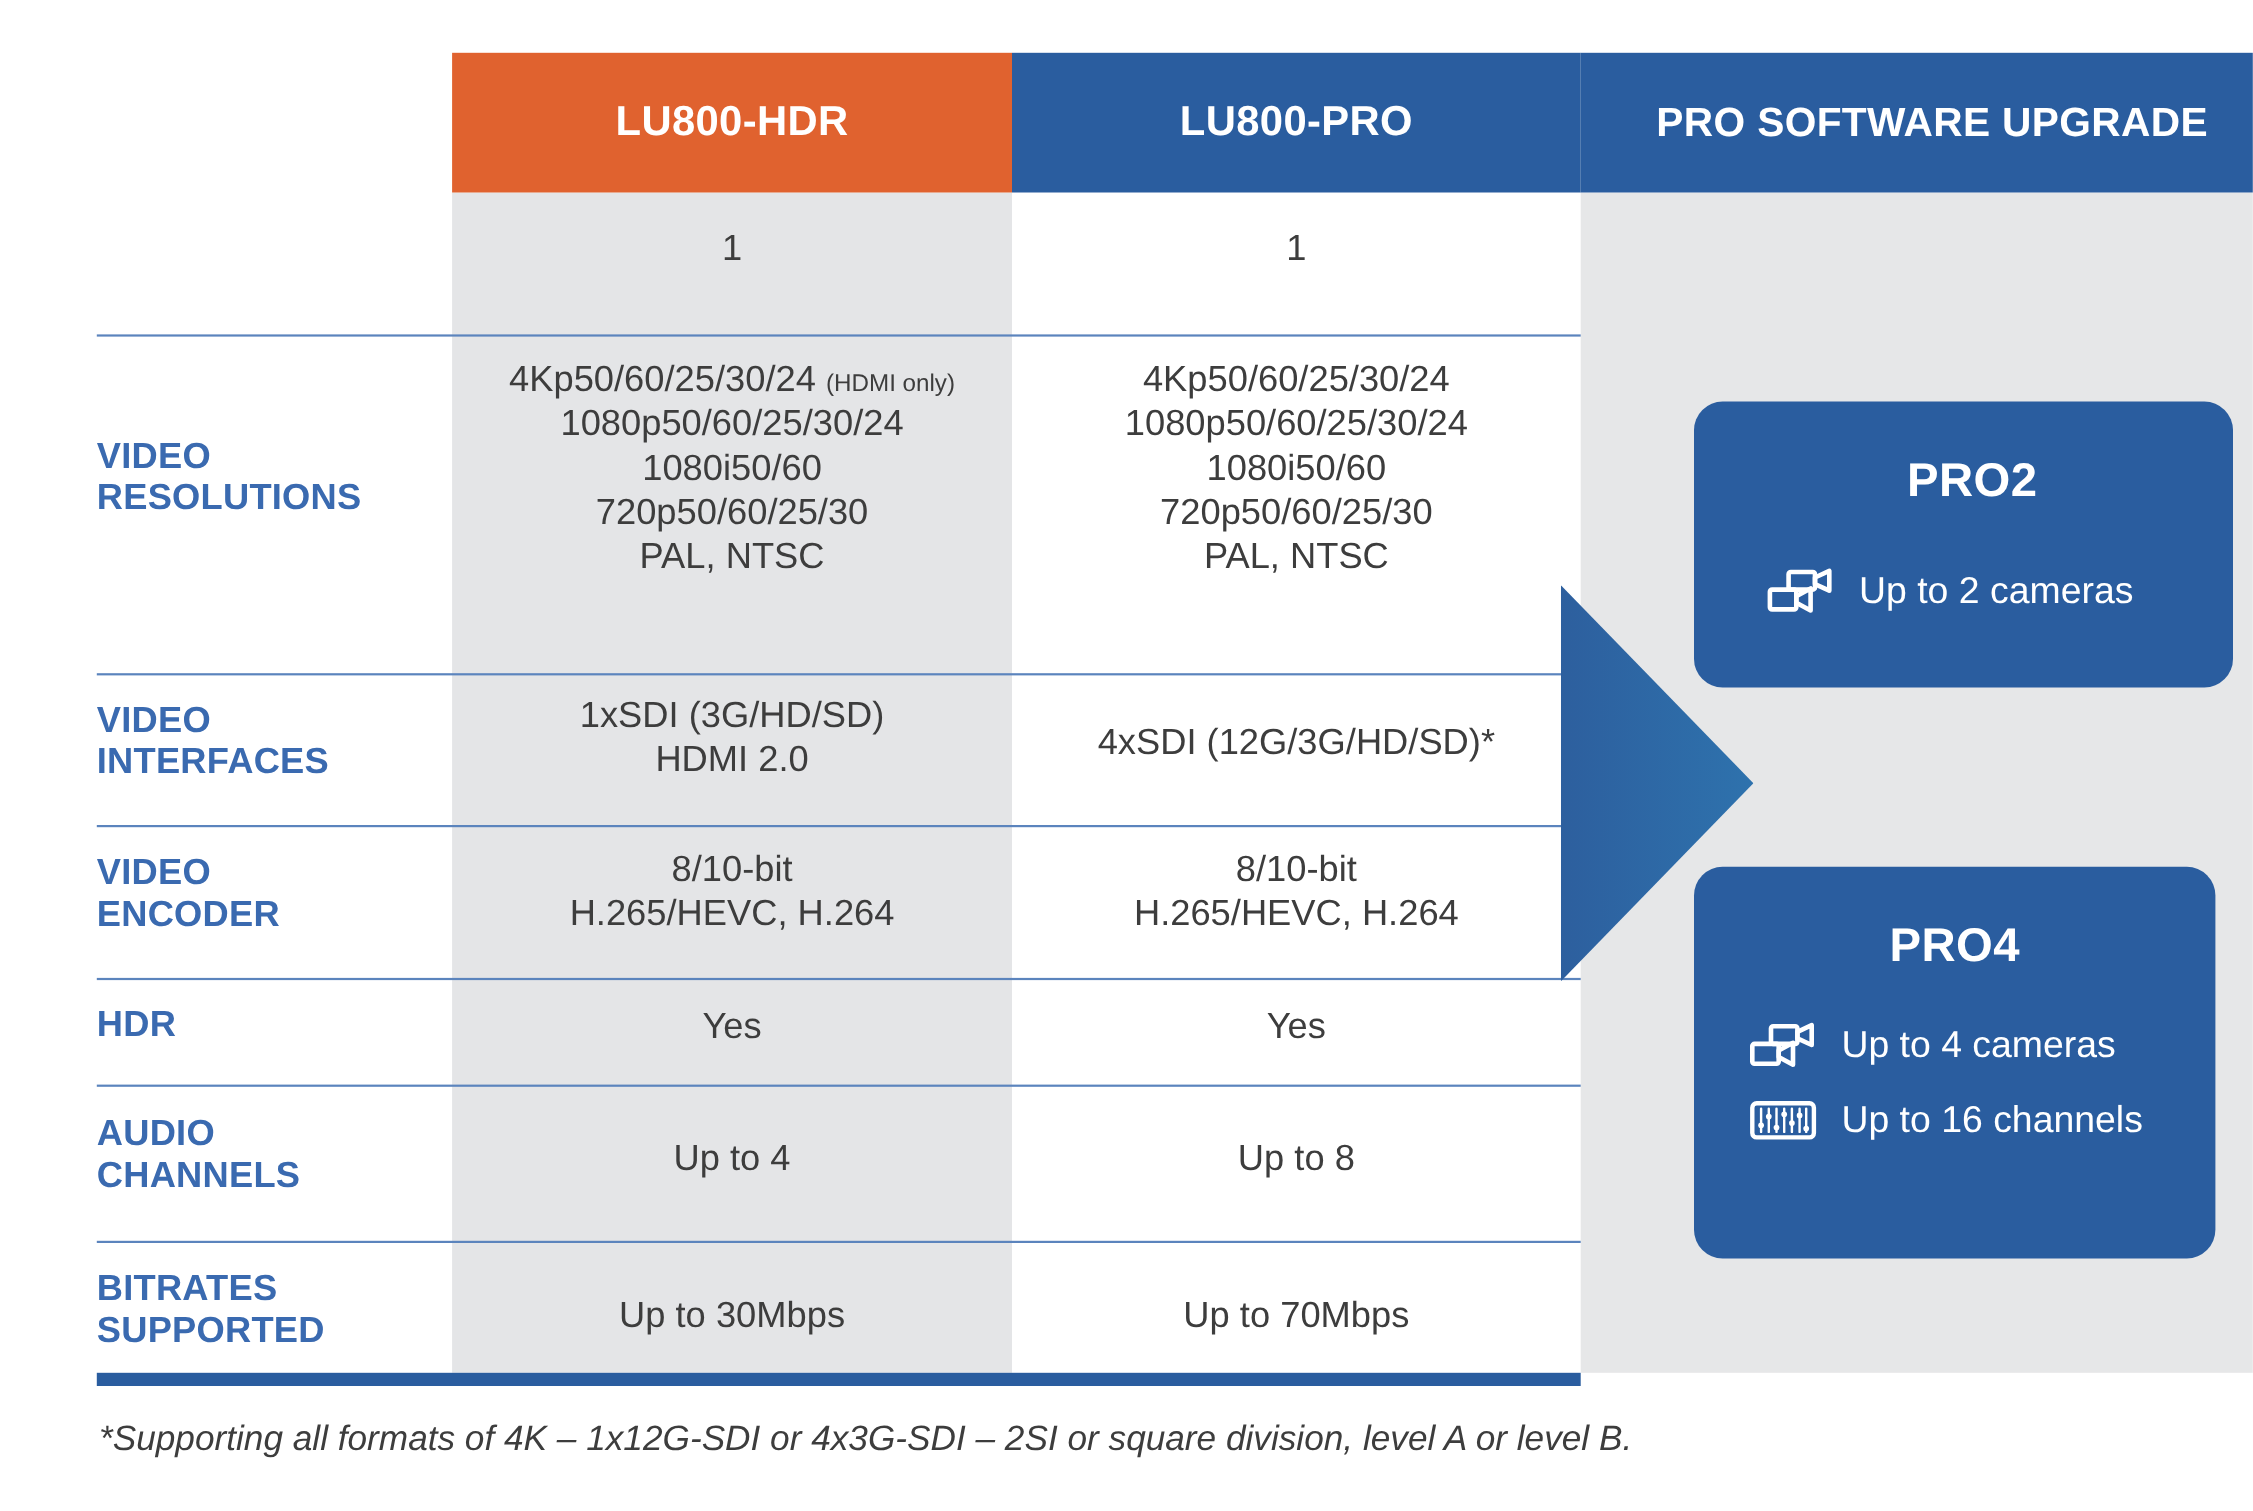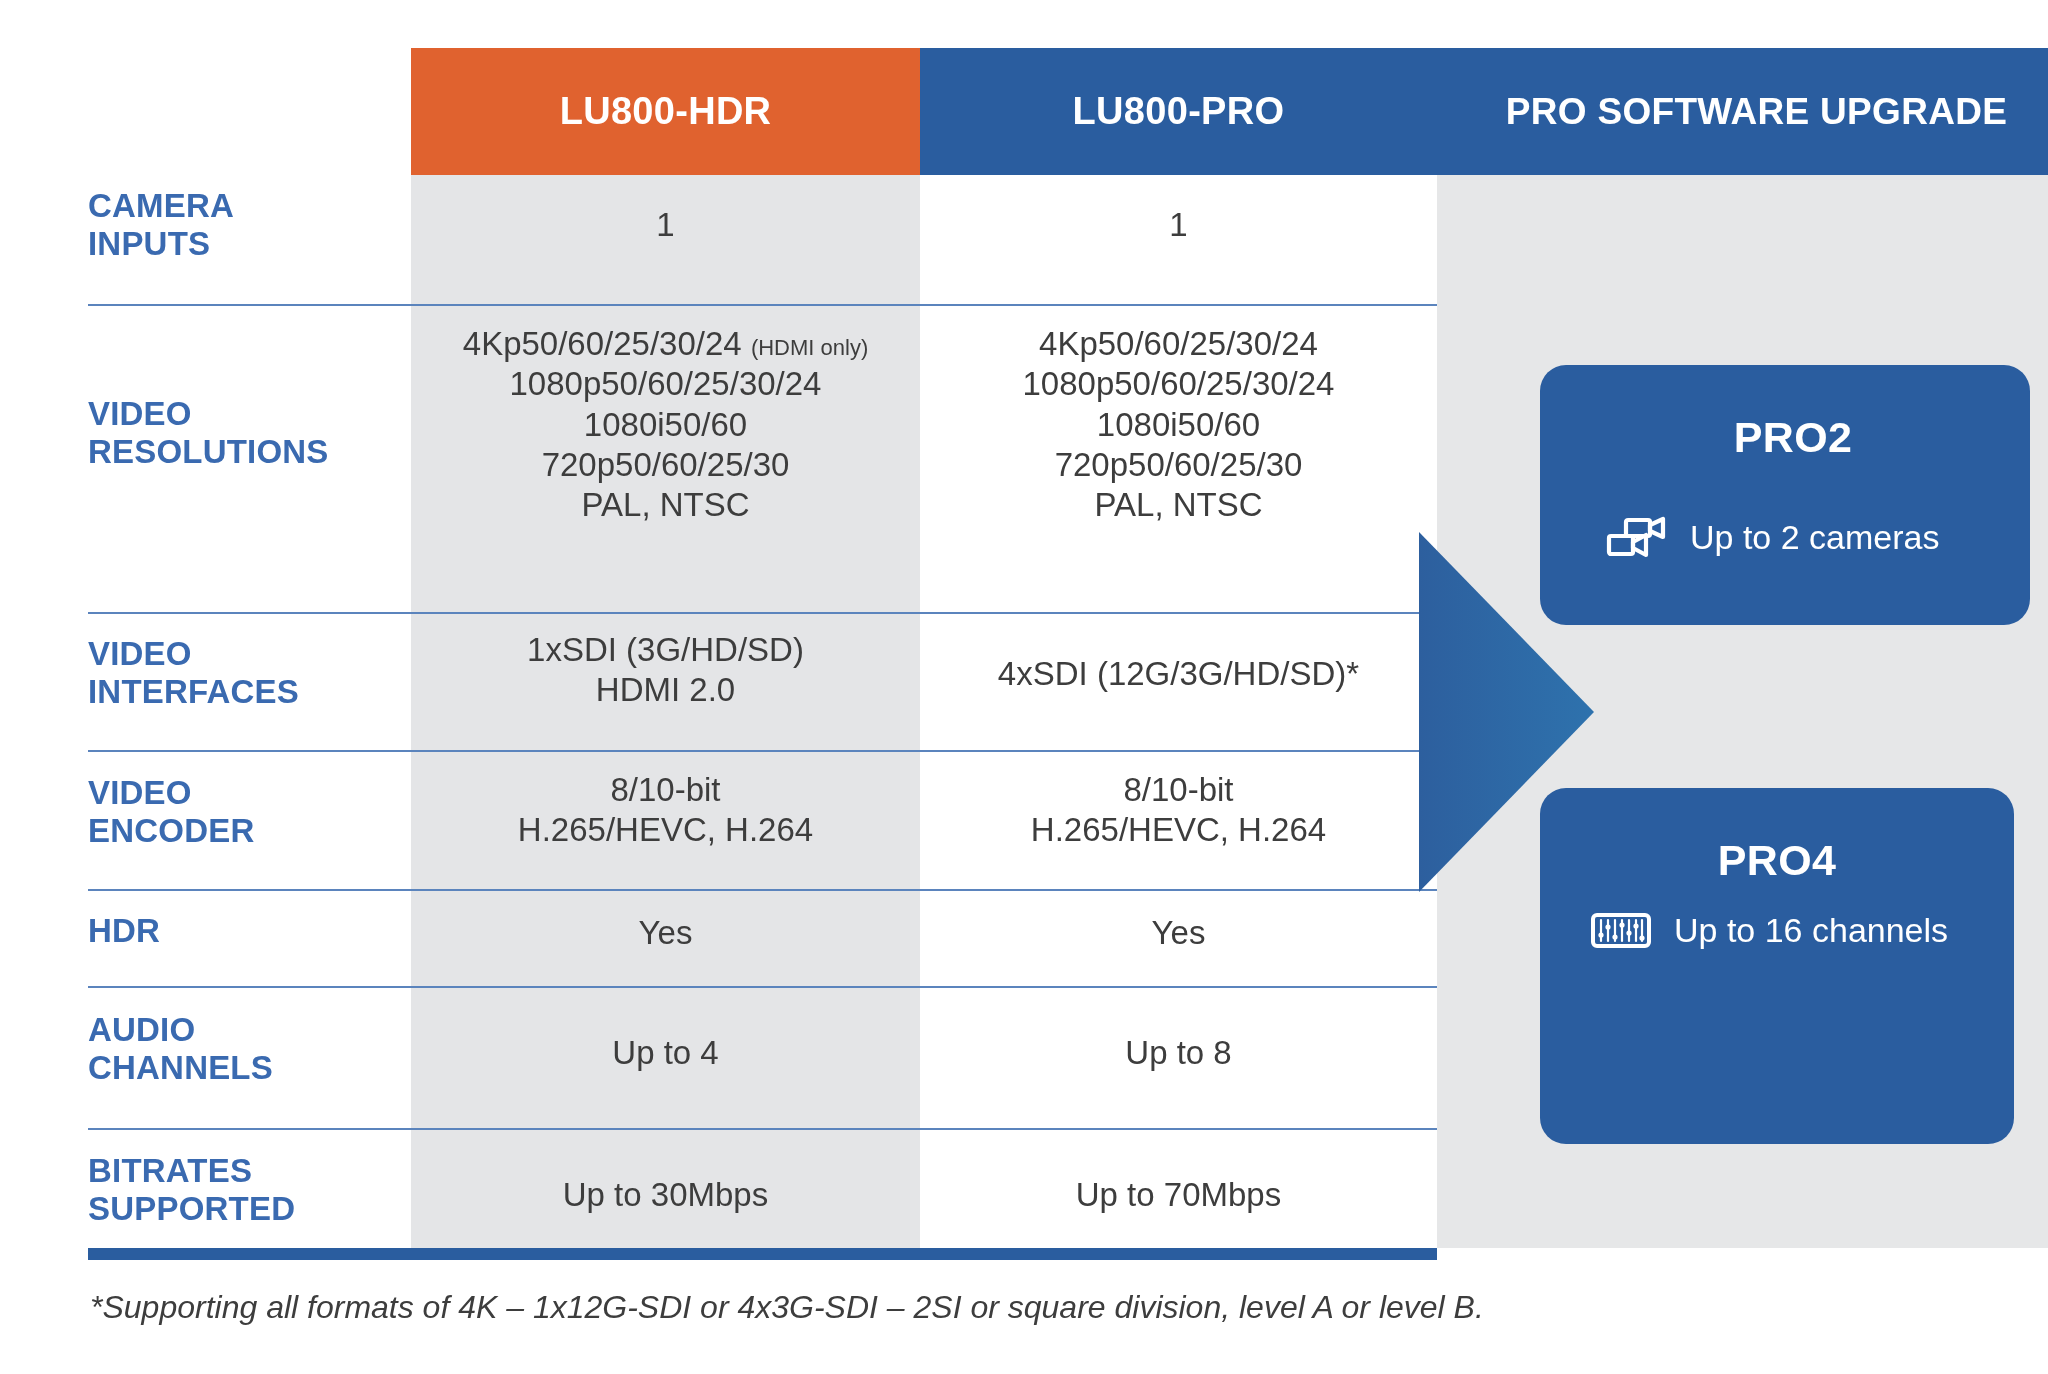--- a/index.html
+++ b/index.html
@@ -201,24 +201,20 @@
   <div class="hdr-strip hdr-pro">
     <span>LU800-PRO</span>
   </div>
   <div class="hdr-strip hdr-upgrade">
     <span>PRO SOFTWARE UPGRADE</span>
   </div>
 
   <div id="table">
 
     <div class="row" style="top:0px;height:110px;">
-      <div class="rlabel" style="top:12px;">
-        <div>CAMERA</div>
-        <div>INPUTS</div>
-      </div>
       <div class="cell c1" style="top:30px;">
         <div>1</div>
       </div>
       <div class="cell c2" style="top:30px;">
         <div>1</div>
       </div>
     </div>
     <div class="rowline" style="top:129px;"></div>
 
     <div class="row" style="top:131px;height:275px;">
@@ -345,20 +341,33 @@
             <path d="M27 27 L40 20 L40 40 L27 33 Z"></path>
           </g>
         </svg>
       </span>
       <span>Up to 2 cameras</span>
     </div>
   </div>
 
   <div class="card card-pro4">
     <div class="card-title">PRO4</div>
+    <div class="feature feature-1">
+      <span class="ficon">
+        <svg width="62" height="44" viewBox="0 0 62 44">
+          <g fill="none" stroke="#ffffff" stroke-width="4.2" stroke-linejoin="round">
+            <rect x="20" y="5" width="24" height="16" rx="2"></rect>
+            <path d="M44 10 L57 4 L57 22 L44 16 Z"></path>
+            <rect x="3" y="21" width="24" height="18" rx="2"></rect>
+            <path d="M27 27 L40 20 L40 40 L27 33 Z"></path>
+          </g>
+        </svg>
+      </span>
+      <span>Up to 4 cameras</span>
+    </div>
     <div class="feature feature-2">
       <span class="ficon">
         <svg width="62" height="44" viewBox="0 0 62 44">
           <rect x="3" y="7" width="56" height="31" rx="4" fill="none" stroke="#ffffff" stroke-width="4"></rect>
           <g stroke="#ffffff" stroke-width="2.2" stroke-linecap="round">
             <line x1="11" y1="12" x2="11" y2="33"></line>
             <line x1="18" y1="12" x2="18" y2="33"></line>
             <line x1="25" y1="12" x2="25" y2="33"></line>
             <line x1="32" y1="12" x2="32" y2="33"></line>
             <line x1="39" y1="12" x2="39" y2="33"></line>

